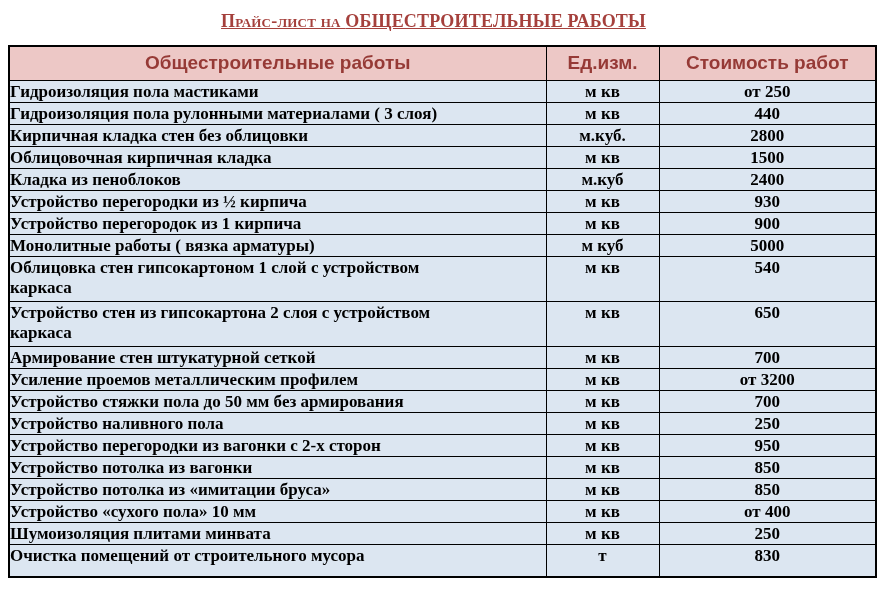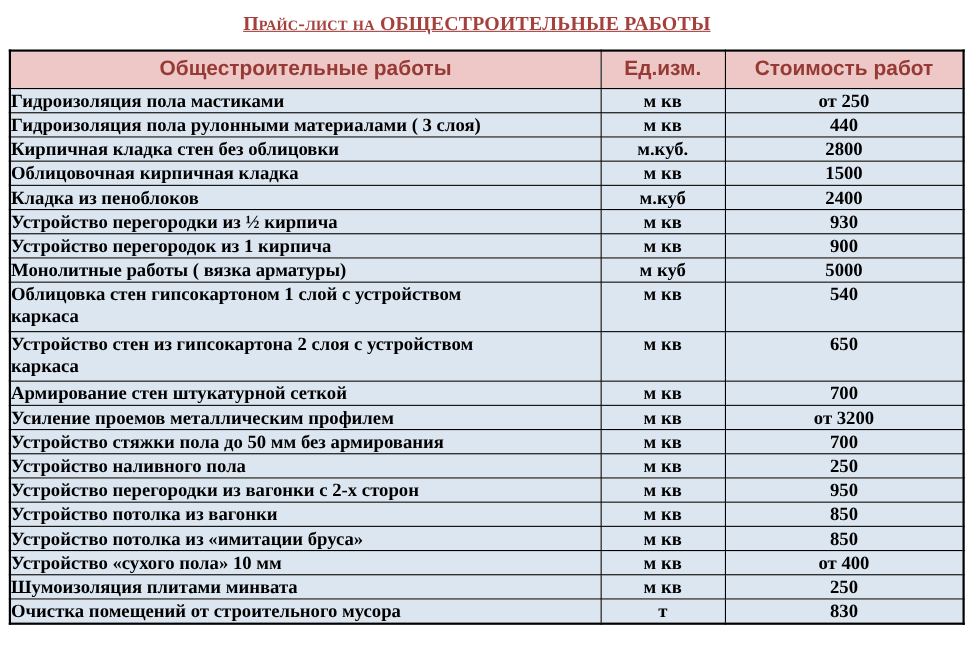--- a/index.html
+++ b/index.html
@@ -64,21 +64,21 @@
     padding-left:0;
     white-space:pre-line;
   }
   .price-table td.col-unit,
   .price-table td.col-price{
     text-align:center;
   }
   
   .price-table tbody tr:nth-child(9) td,
   .price-table tbody tr:nth-child(10) td{ height:45px; }
-  .price-table tbody tr:last-child td{ height:22px; }
+  .price-table tbody tr:last-child td{ height:33px; }
 </style>
 </head>
 <body>
 
 <h1 class="page-title"><span class="underlined"><span class="smallcaps">Прайс-лист на </span><span>ОБЩЕСТРОИТЕЛЬНЫЕ РАБОТЫ</span></span></h1>
 
 <table class="price-table">
   <colgroup>
     <col style="width:537px">
     <col style="width:113px">

